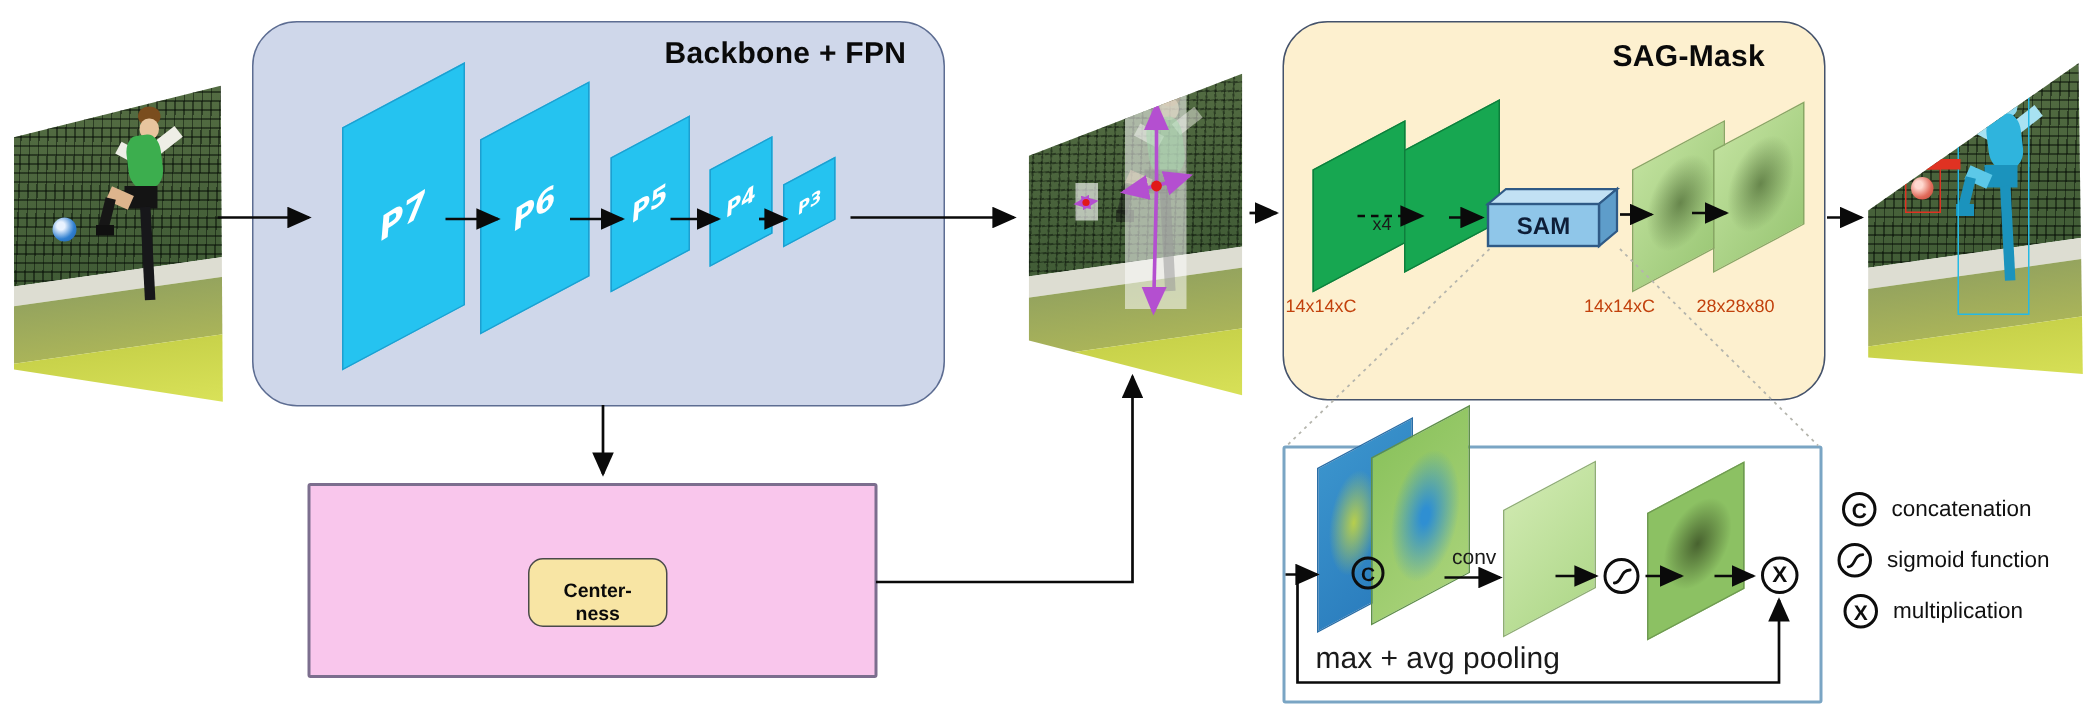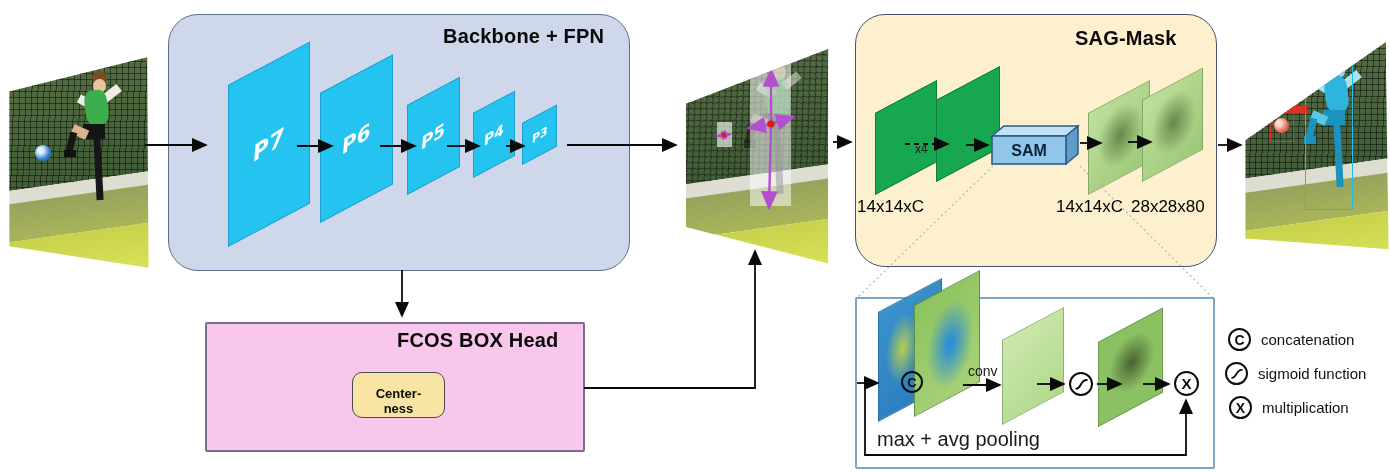--- a/index.html
+++ b/index.html
@@ -20,21 +20,21 @@
   .layer.green{background:#17a751;border:1.4px solid #0e7e3c;}
   .layer.soft{background:radial-gradient(closest-side at 52% 48%, rgba(45,70,25,.55), rgba(45,70,25,0) 78%),
               linear-gradient(135deg,#bfe09c,#9cc877);border:1.4px solid #88a765;}
   .layer.mixA{background:radial-gradient(closest-side at 38% 45%, rgba(190,210,70,.95), rgba(190,210,70,0) 70%),
               linear-gradient(150deg,#3a93cc,#2a7cbd);border:1.4px solid #2a6da5;}
   .layer.mixB{background:radial-gradient(closest-side at 55% 52%, #2f8fd2 10%, rgba(47,143,210,0) 80%),
               linear-gradient(150deg,#8cc35e,#a8d279);border:1.4px solid #5f8f4a;}
   .layer.plain{background:linear-gradient(150deg,#cde8ad,#b1d98c);border:1.4px solid #8fae74;}
   .layer.blob{background:radial-gradient(closest-side at 52% 45%, rgba(30,40,15,.62), rgba(30,40,15,0) 75%),#8cc163;
               border:1.4px solid #6f9a52;}
-  .dimlabel{position:absolute;font-size:17px;color:#000000;}
+  .dimlabel{position:absolute;font-size:12px;color:#c2410c;}
   
   .chip{position:absolute;top:372px;height:46px;background:#f8e5a4;border:1.6px solid #4a4a4a;border-radius:10px;
         display:flex;align-items:center;justify-content:center;text-align:center;
         font-weight:bold;font-size:13px;line-height:1.15;color:#0a0a0a;box-sizing:border-box;}
   
   .sym{position:absolute;border:2.4px solid #0d0d0d;border-radius:50%;display:flex;align-items:center;
        justify-content:center;font-weight:800;color:#0d0d0d;background:transparent;box-sizing:border-box;}
   
   .legrow{position:absolute;display:flex;align-items:center;gap:10px;}
   .legrow .sym{position:static;width:23px;height:23px;font-size:14px;flex:0 0 auto;}
@@ -197,21 +197,20 @@
     <div class="bbox" style="left:42%;top:5%;width:33%;height:73%;border:1.6px solid #25b9e5;">
       <div class="bbar" style="left:-1px;top:-7px;width:80%;height:7px;background:#25b9e5;"></div>
     </div>
     <div class="bbox" style="left:18%;top:33%;width:16%;height:14%;border:1.6px solid #e03222;">
       <div class="bbar" style="left:-1px;top:-7px;width:170%;height:7px;background:#e03222;"></div>
       <div class="ball" style="left:14%;top:16%;width:15px;height:15px;background:radial-gradient(circle at 35% 35%, #ffd9d0 0 18%, #e06a5a 60%, #c04434);"></div>
     </div>
   </div>
 
   <div class="bigbox" id="fcos-box" style="border-radius:2px;"></div>
-  <span class="boxtitle" style="left:397px;top:329px;">FCOS BOX Head</span>
   <div class="chip" style="left:352px;width:93px;padding:0 12px;align-items:flex-end;">
     <span>Center-ness</span>
     </div>
 
   <div class="bigbox" id="detail-box" style="border-radius:2px;"></div>
   <div class="layer mixA" style="left:878px;top:312px;width:64px;height:110px;"></div>
   <div class="layer mixB" style="left:914px;top:305px;width:66px;height:112px;"></div>
   <div class="sym" style="left:901px;top:371px;width:22px;height:22px;font-size:13px;">
     <span>C</span>
     </div>

